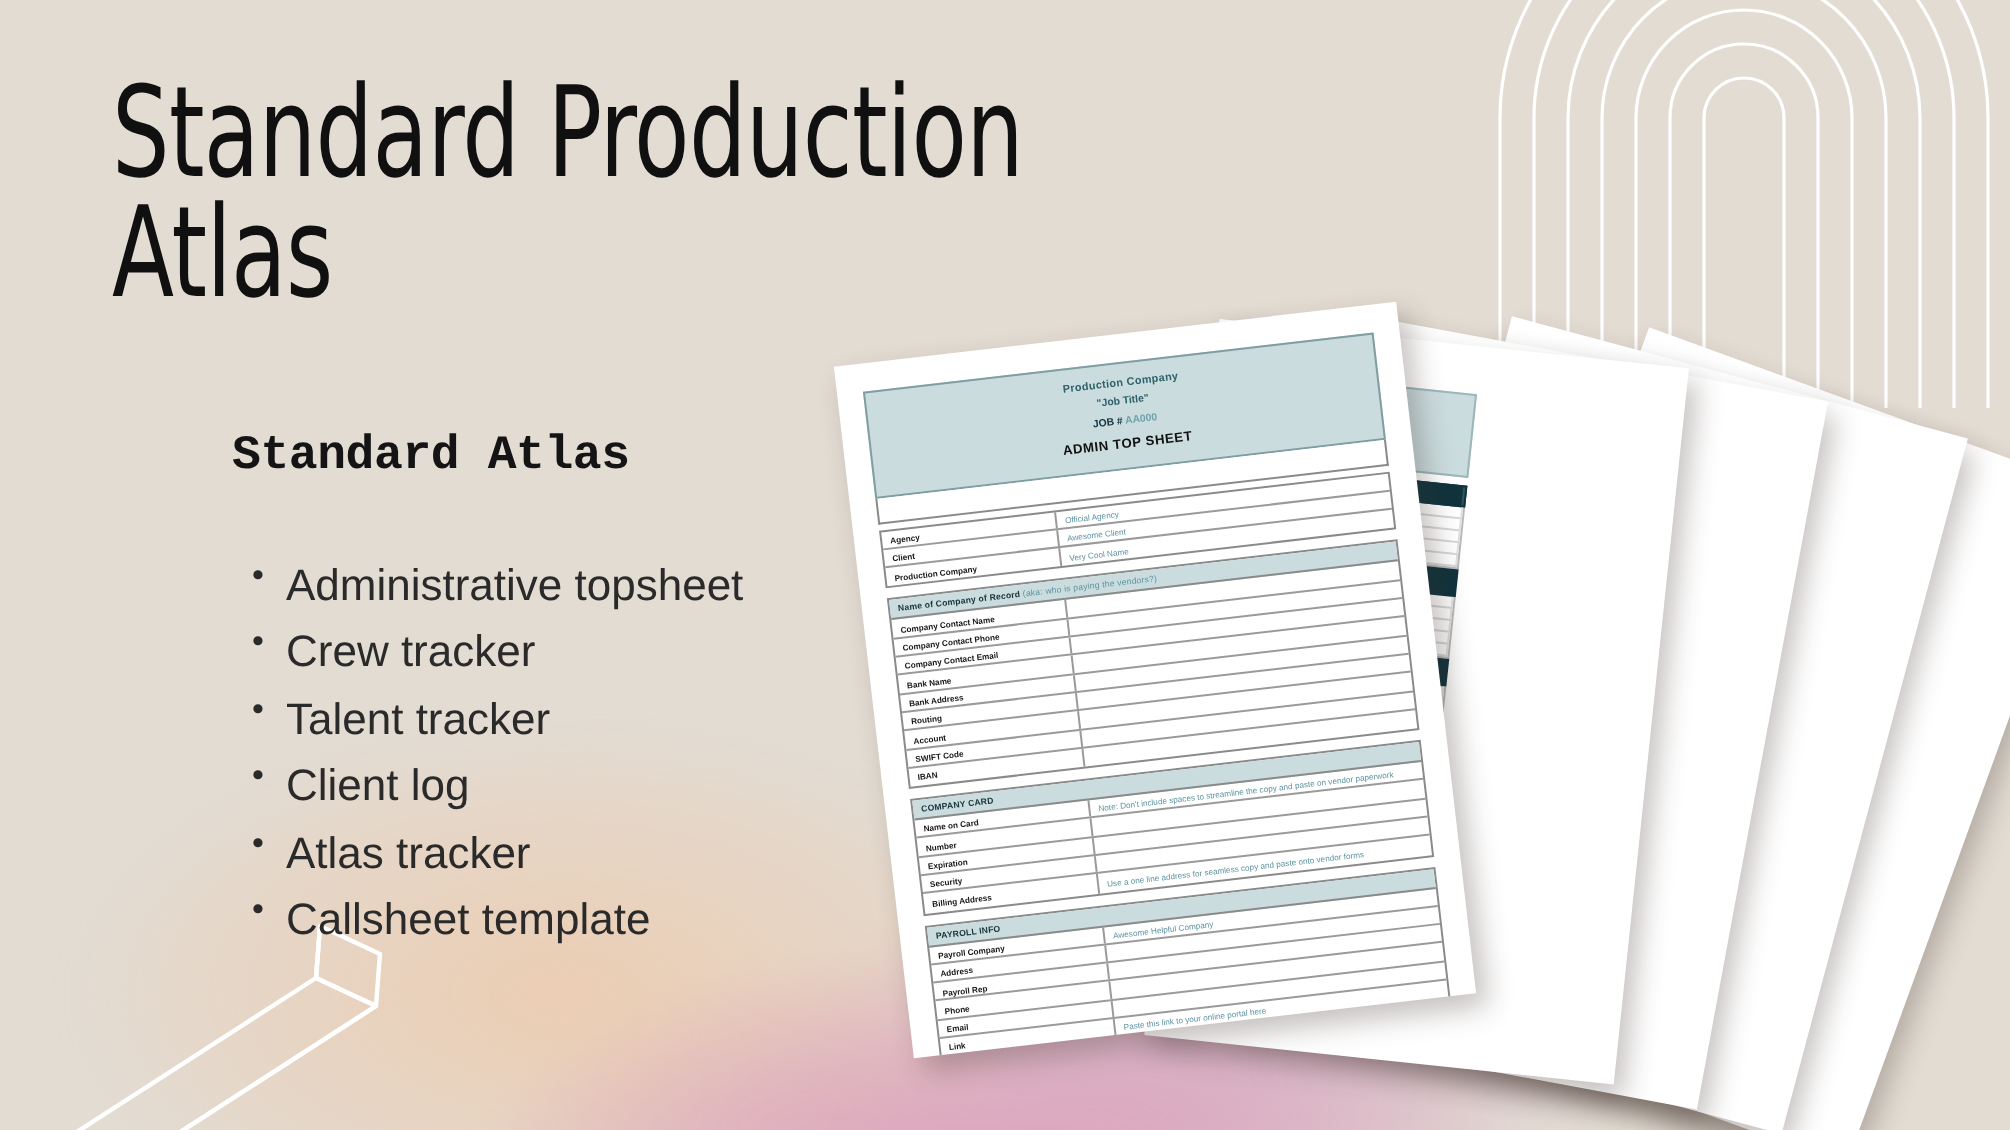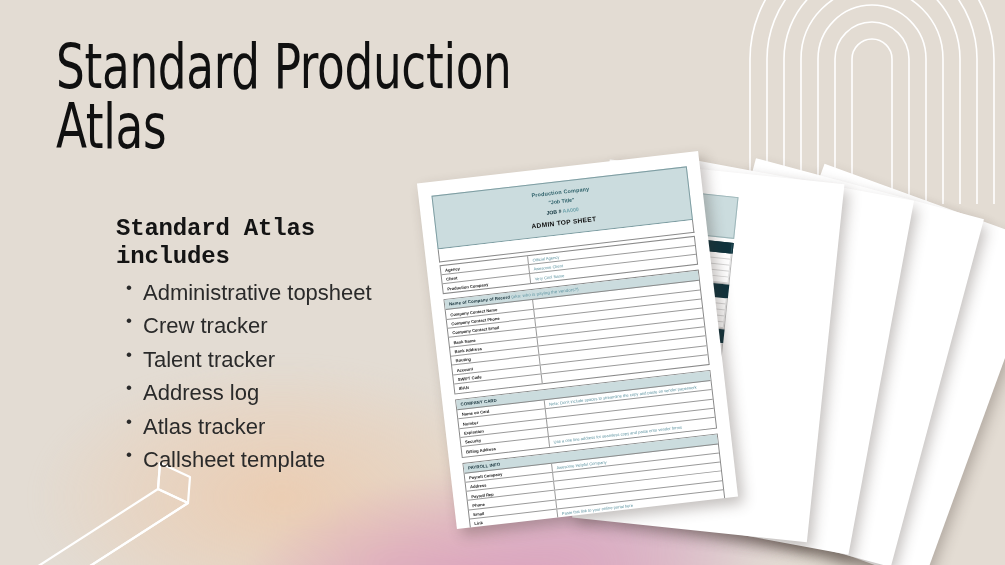--- a/index.html
+++ b/index.html
@@ -137,28 +137,27 @@
   </g>
 </svg>
 
 <div id="title">
   <div>Standard Production</div>
   <div>Atlas</div>
 </div>
 
 <div id="subtitle">
   <div>Standard Atlas</div>
-  <div>includes</div>
 </div>
 
 <ul id="features">
   <li>Administrative topsheet</li>
   <li>Crew tracker</li>
   <li>Talent tracker</li>
-  <li>Address log</li>
+  <li>Client log</li>
   <li>Atlas tracker</li>
   <li>Callsheet template</li>
 </ul>
 
 <div id="fan">
 
   <div class="sheet s-back" id="sheet5">
     <div class="minisheet" style="left:22px;top:30px;width:62px">
       <div class="chip" style="background:#3fb96a"></div>
       <div class="chip" style="background:#8e3a86"></div>

